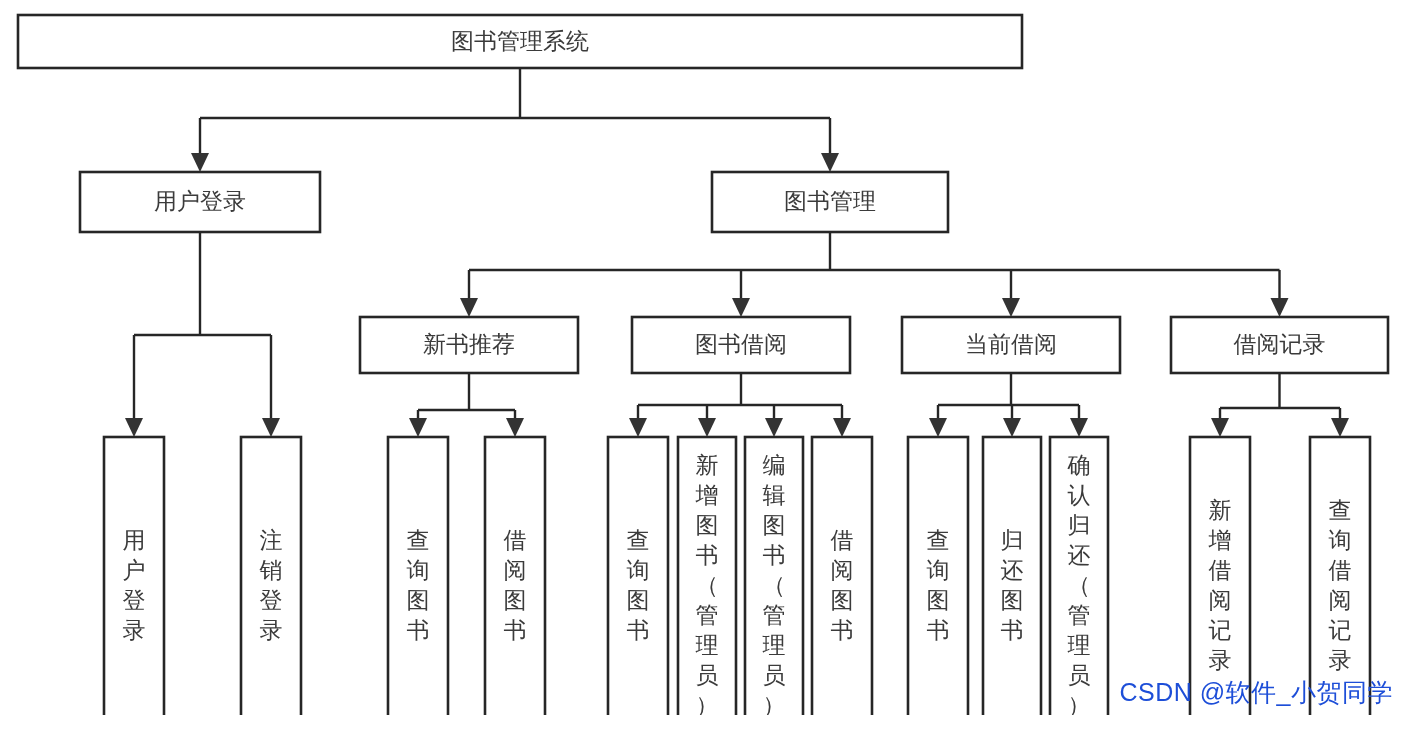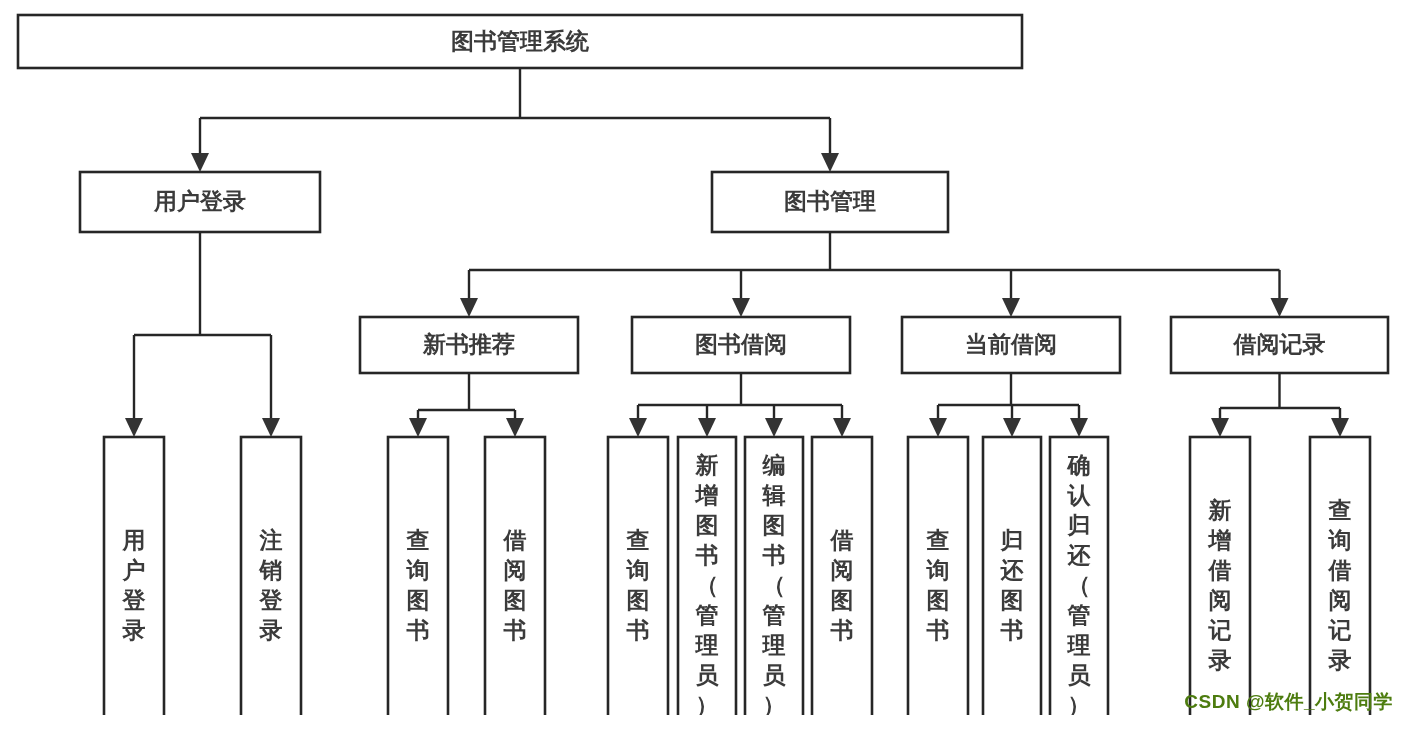--- a/index.html
+++ b/index.html
@@ -9,21 +9,20 @@
   }
   body {
     font-family: "Liberation Sans", "DejaVu Sans", sans-serif;
   }
   #diagram-root {
     position: relative;
     width: 1405px;
     height: 715px;
     background: #ffffff;
     overflow: hidden;
-    font-weight: bold;
   }
   svg.flow {
     position: absolute;
     left: 0;
     top: 0;
     width: 1405px;
     height: 747px;
     display: block;
   }
   .node-box {
@@ -50,24 +49,24 @@
   }
   .node-label-v {
     fill: #3b3b3b;
     font-family: "Liberation Sans", "DejaVu Sans", sans-serif;
     font-size: 23px;
     text-anchor: middle;
   }
   .watermark {
     position: absolute;
     right: 12px;
-    bottom: 0;
-    font-family: "Liberation Sans", "DejaVu Sans", sans-serif;
-    font-size: 19px;
-    color: #4d7c0f;
+    bottom: 6px;
+    font-family: "Liberation Sans", "DejaVu Sans", sans-serif;
+    font-size: 25px;
+    color: #1d4ed8;
     letter-spacing: 0.5px;
     white-space: nowrap;
     user-select: none;
   }
 </style>
 </head>
 <body>
 
 <div id="diagram-root">
 

